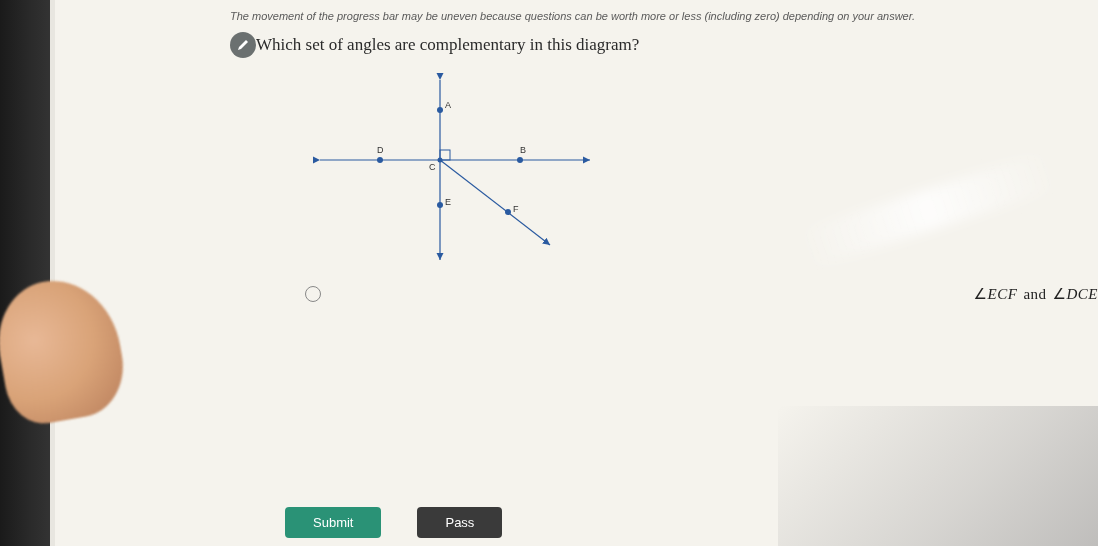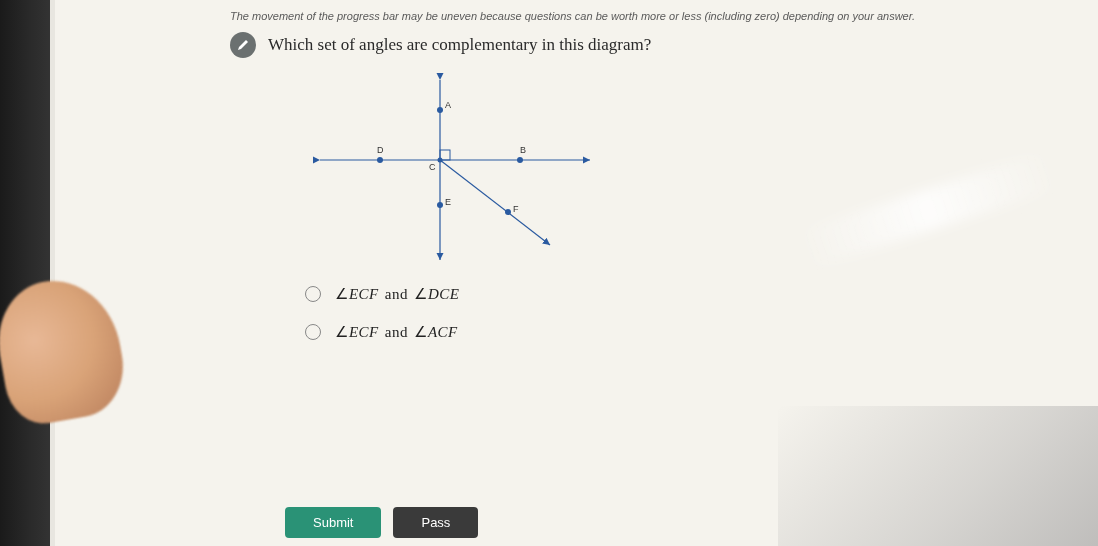--- a/index.html
+++ b/index.html
@@ -44,21 +44,21 @@
     .progress-note {
       font-style: italic;
       font-size: 11px;
       color: #5a5a5a;
       margin-bottom: 10px;
       font-family: Arial, sans-serif;
     }
     .question-row {
       display: flex;
       align-items: center;
-      gap: 12px;
+      gap: 0;
       margin-bottom: 12px;
     }
     .pencil-icon {
       width: 26px;
       height: 26px;
       border-radius: 50%;
       background: #6b7070;
       display: flex;
       align-items: center;
       justify-content: center;
@@ -84,20 +84,21 @@
     }
     .options {
       margin-left: 75px;
     }
     .option {
       display: flex;
       align-items: center;
       gap: 14px;
       margin-bottom: 20px;
       cursor: pointer;
+      justify-content: space-between;
     }
     .radio {
       width: 16px;
       height: 16px;
       border: 1.5px solid #888;
       border-radius: 50%;
       flex-shrink: 0;
     }
     .option-text {
       font-size: 15px;
@@ -112,21 +113,21 @@
     }
     .angle::before {
       content: "∠";
       font-style: normal;
     }
     .button-bar {
       position: absolute;
       bottom: 8px;
       left: 230px;
       display: flex;
-      gap: 12px;
+      gap: 36px;
     }
     .btn {
       padding: 8px 28px;
       border-radius: 4px;
       font-size: 13px;
       font-family: Arial, sans-serif;
       color: #fff;
       cursor: pointer;
     }
     .btn-submit { background: #2a9276; }
@@ -202,26 +203,20 @@
     <span class="pt-label" style="left:223px; top:134px;">F</span>
   </div>
 
   <div class="options">
     <div class="option">
       <div class="radio"></div>
       <div class="option-text">
         <span class="angle">ECF</span><span class="and">and</span><span class="angle">DCE</span>
       </div>
     </div>
-    <div class="option">
-      <div class="radio"></div>
-      <div class="option-text">
-        <span class="angle">ECF</span><span class="and">and</span><span class="angle">ACF</span>
-      </div>
-    </div>
   </div>
 
   <div class="button-bar">
     <div class="btn btn-submit">Submit</div>
     <div class="btn btn-pass">Pass</div>
   </div>
 
 </div>
 
 <div class="glare"></div>

